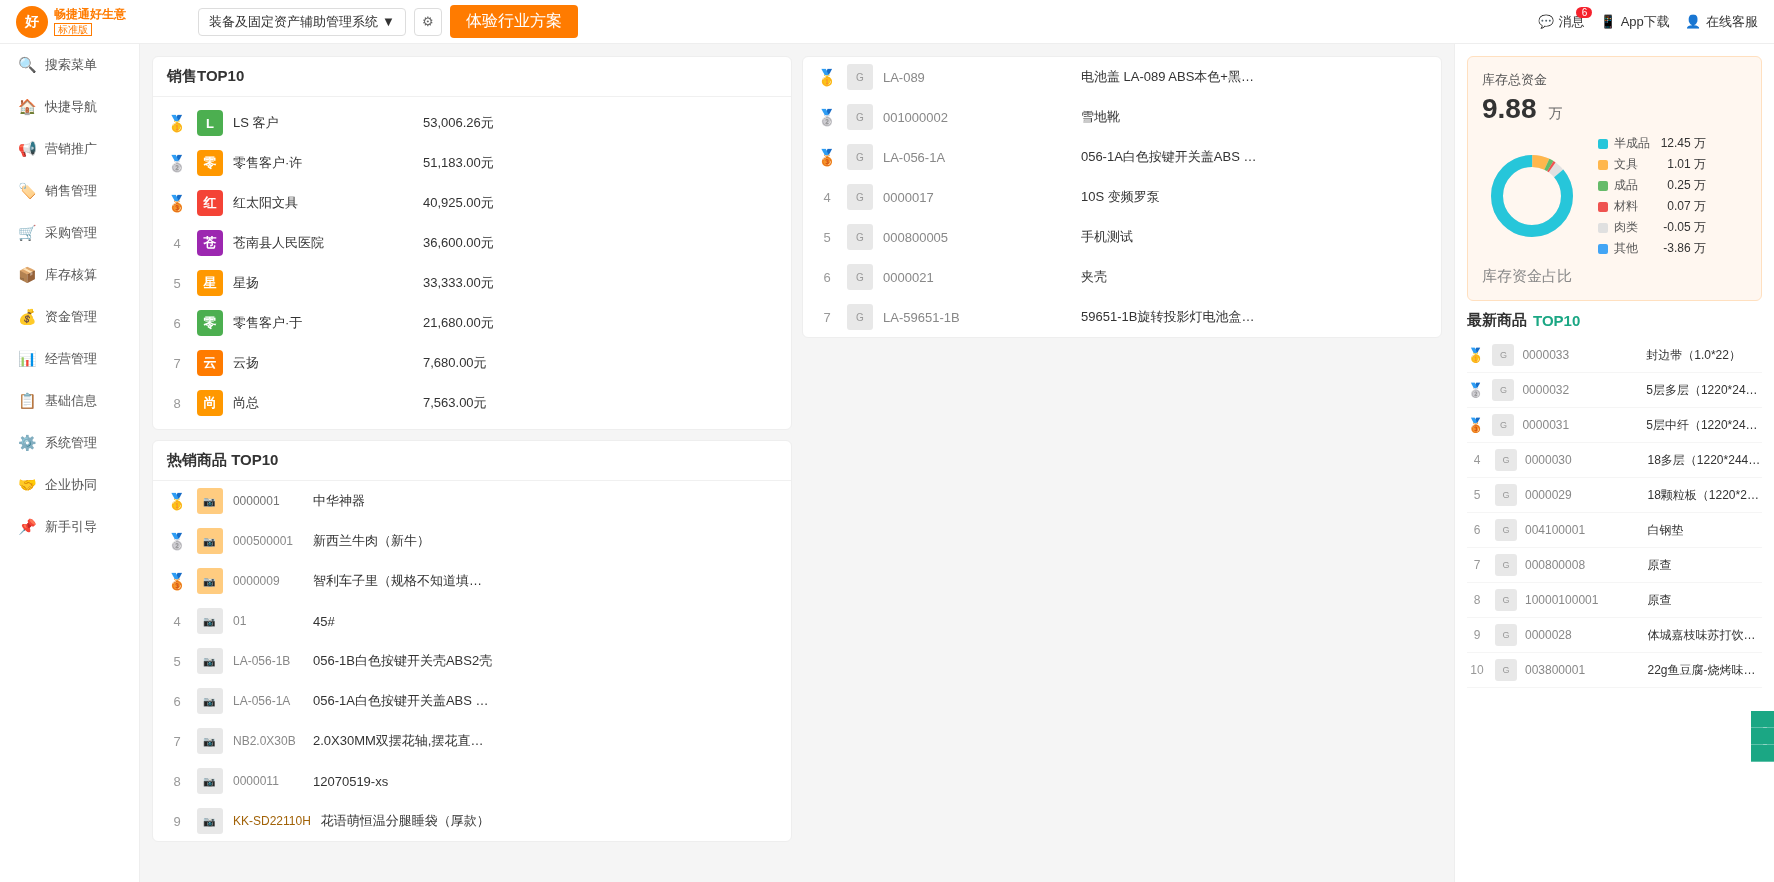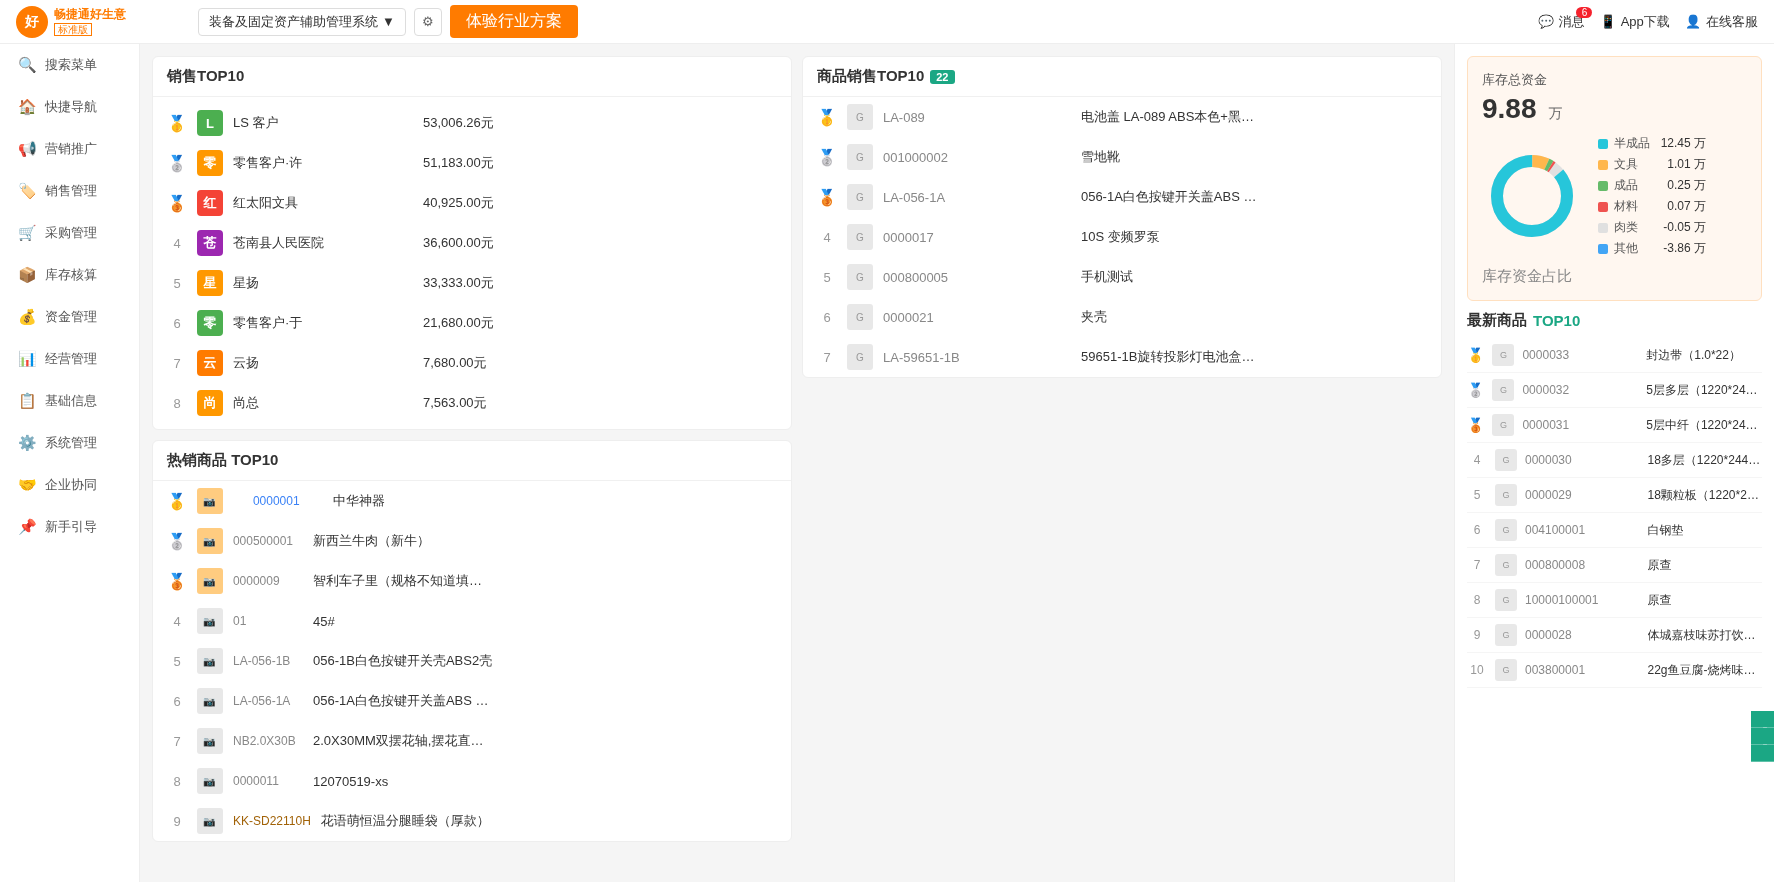--- a/index.html
+++ b/index.html
@@ -234,21 +234,21 @@
           </div>
 
           <div class="card">
             <div class="card-title">
               <span>热销商品 TOP10</span>
             </div>
             <div id="hot-products-list">
                 <div class="hot-product-item">
     <span style="font-size:16px;">🥇</span>
     <div class="product-img" style="background:#ffcc80;">📷</div>
-    <span style="color:#3b82f6;font-size:12px;min-width:70px;margin-left:20px;">0000001</span>
+    <span style="color:#737373;font-size:12px;min-width:70px;">0000001</span>
     <span class="rank-name">中华神器</span>
   </div>
                 <div class="hot-product-item">
     <span style="font-size:16px;">🥈</span>
     <div class="product-img" style="background:#ffcc80;">📷</div>
     <span style="color:#888;font-size:12px;min-width:70px;">000500001</span>
     <span class="rank-name">新西兰牛肉（新牛）</span>
   </div>
                 <div class="hot-product-item">
     <span style="font-size:16px;">🥉</span>
@@ -291,24 +291,20 @@
     <div class="product-img" style="background:#e8e8e8;">📷</div>
     <span style="color:#a16207;font-size:12px;min-width:70px;">KK-SD22110H</span>
     <span class="rank-name">花语萌恒温分腿睡袋（厚款）</span>
   </div>
               </div>
           </div>
         </div>
 
         <div style="flex:1;display:flex;flex-direction:column;gap:10px;min-width:0;">
           <div class="card">
-            <div class="card-title">
-              <span>商品销售TOP10</span>
-              <span class="teal-badge">22</span>
-            </div>
             <div id="product-sales-list">
                 <div class="rank-item">
     <span style="font-size:16px;">🥇</span>
     <div class="product-img">G</div>
     <span class="rank-name" style="color:#888;margin-right:8px;min-width:80px;">LA-089</span>
     <span class="rank-name">电池盖 LA-089 ABS本色+黑种 7.1克</span>
   </div>
                 <div class="rank-item">
     <span style="font-size:16px;">🥈</span>
     <div class="product-img">G</div>

